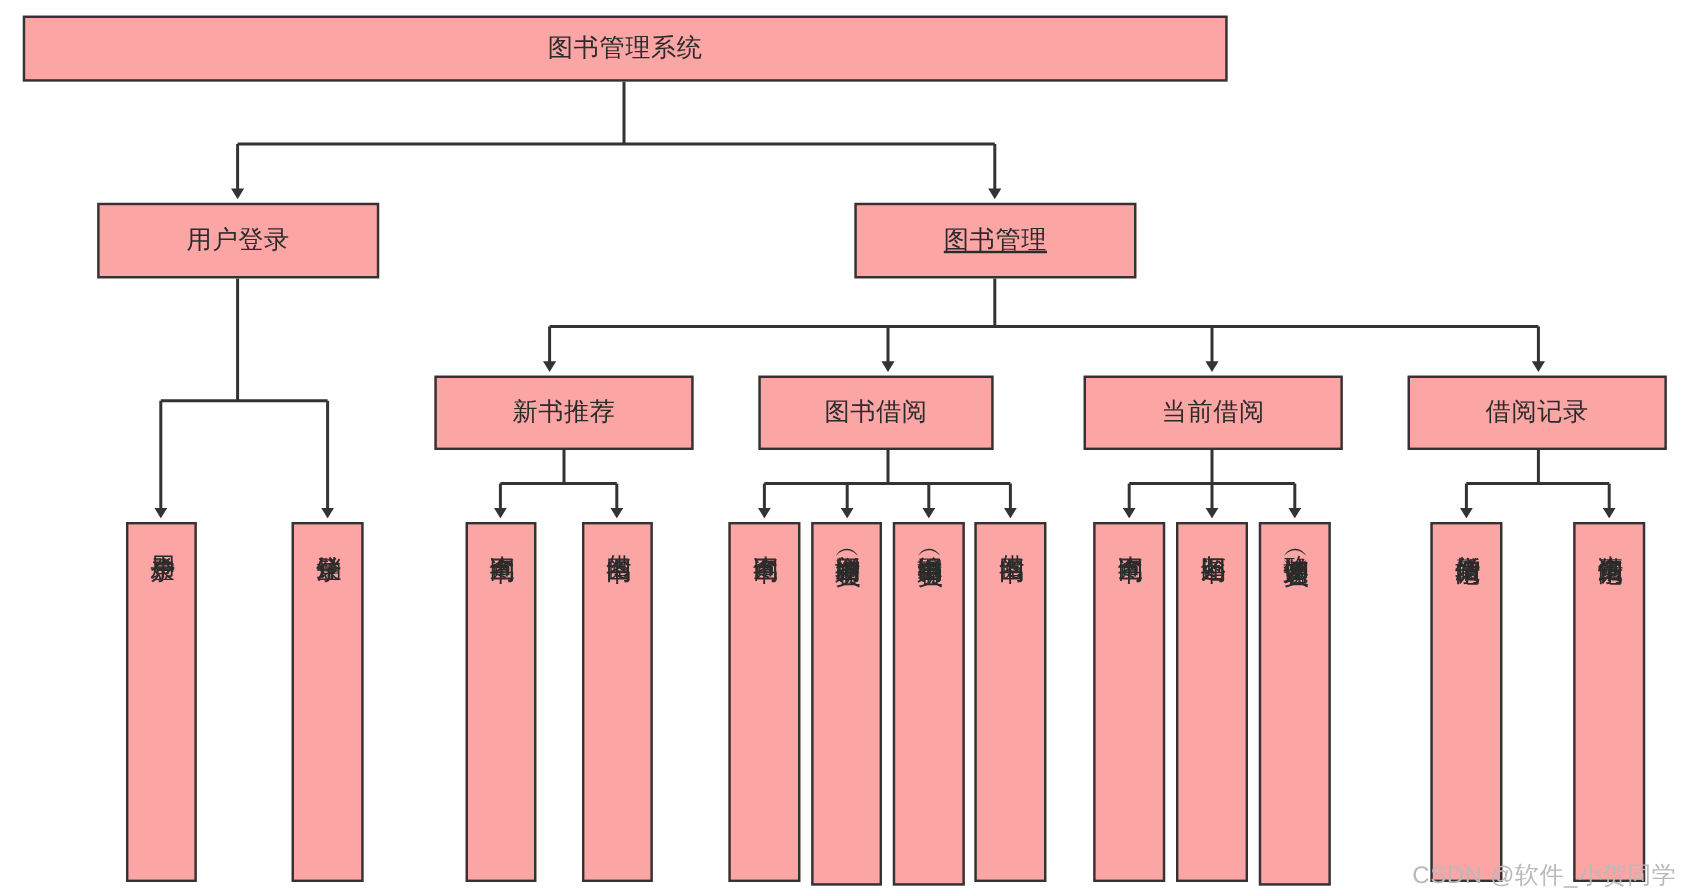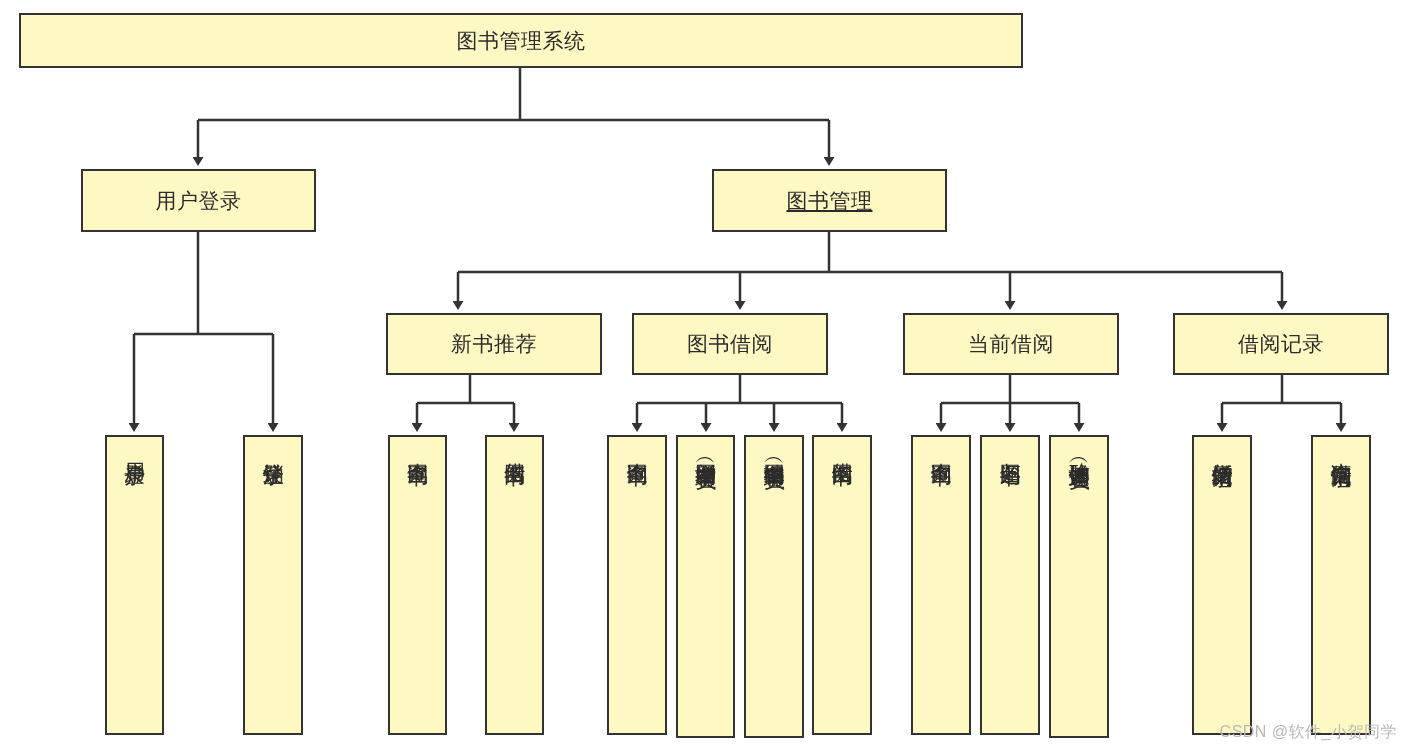--- a/index.html
+++ b/index.html
@@ -21,21 +21,21 @@
     position: absolute;
     left: 0;
     top: 0;
     width: 1405px;
     height: 747px;
   }
   .node {
     position: absolute;
     box-sizing: border-box;
     border: 2px solid #333333;
-    background: #fef9c3;
+    background: #fca5a5;
     display: flex;
     align-items: center;
     justify-content: center;
     color: #2b2b2b;
   }
   .node .label {
     display: block;
     text-align: center;
     line-height: 1.12;
     letter-spacing: 0.5px;
@@ -54,21 +54,21 @@
     text-orientation: upright;
     font-size: 21px;
     line-height: 1.06;
     letter-spacing: 1px;
     white-space: nowrap;
   }
   #watermark {
     position: absolute;
     right: 8px;
     bottom: 4px;
-    font-size: 16px;
+    font-size: 20px;
     color: #b9b9b9;
     letter-spacing: 0.5px;
     user-select: none;
   }
 </style>
 </head>
 <body>
 
 <div id="canvas">
 
@@ -126,21 +126,21 @@
     <span class="label">图书管理系统</span>
   </div>
 
   <div class="node horiz" style="left:81px; top:169px; width:235px; height:63px;">
     <span class="label">用户登录</span>
   </div>
   <div class="node horiz" style="left:712px; top:169px; width:235px; height:63px;text-decoration:underline;">
     <span class="label">图书管理</span>
   </div>
 
-  <div class="node horiz" style="left:362px; top:313px; width:216px; height:62px;margin-left:24px;">
+  <div class="node horiz" style="left:362px; top:313px; width:216px; height:62px;">
     <span class="label">新书推荐</span>
   </div>
   <div class="node horiz" style="left:632px; top:313px; width:196px; height:62px;">
     <span class="label">图书借阅</span>
   </div>
   <div class="node horiz" style="left:903px; top:313px; width:216px; height:62px;">
     <span class="label">当前借阅</span>
   </div>
   <div class="node horiz" style="left:1173px; top:313px; width:216px; height:62px;">
     <span class="label">借阅记录</span>

